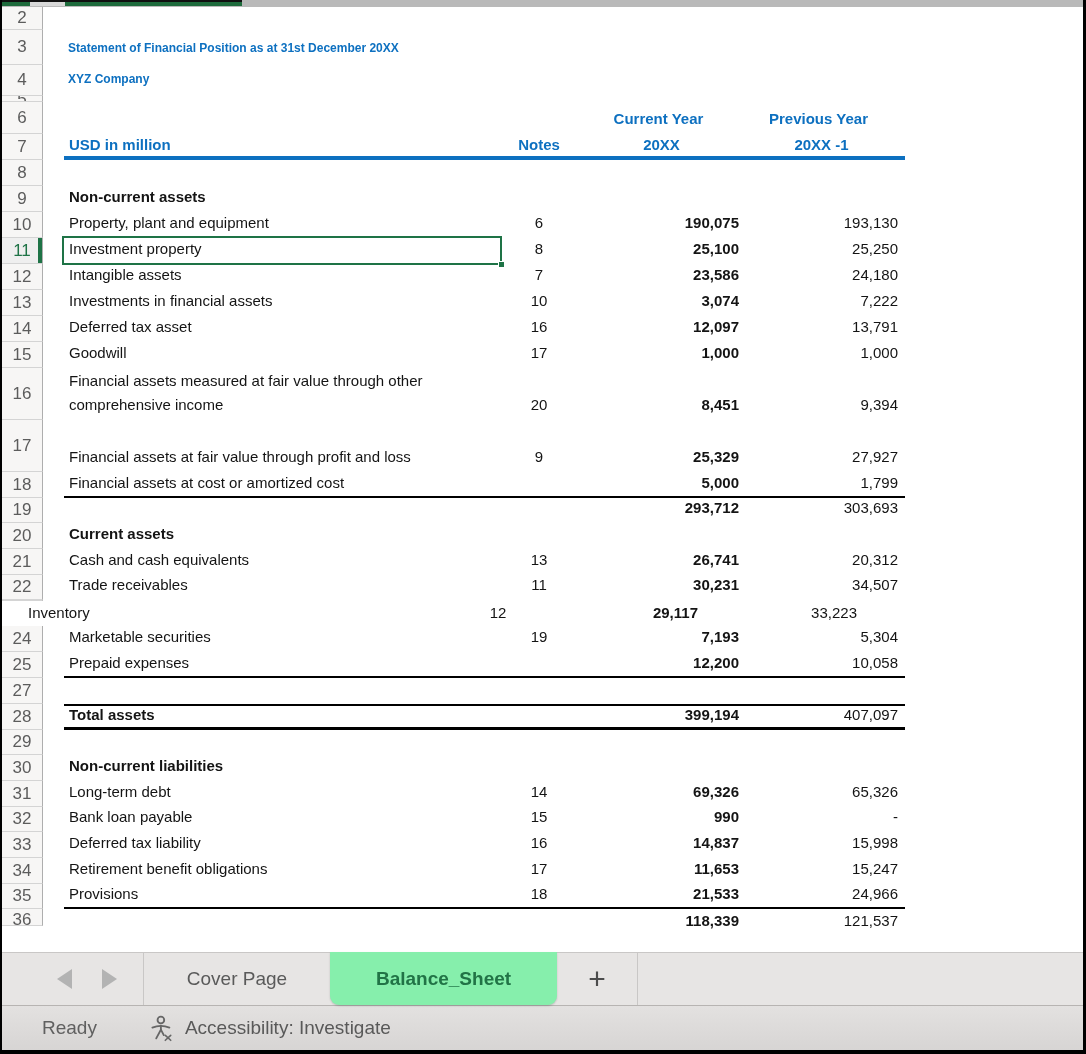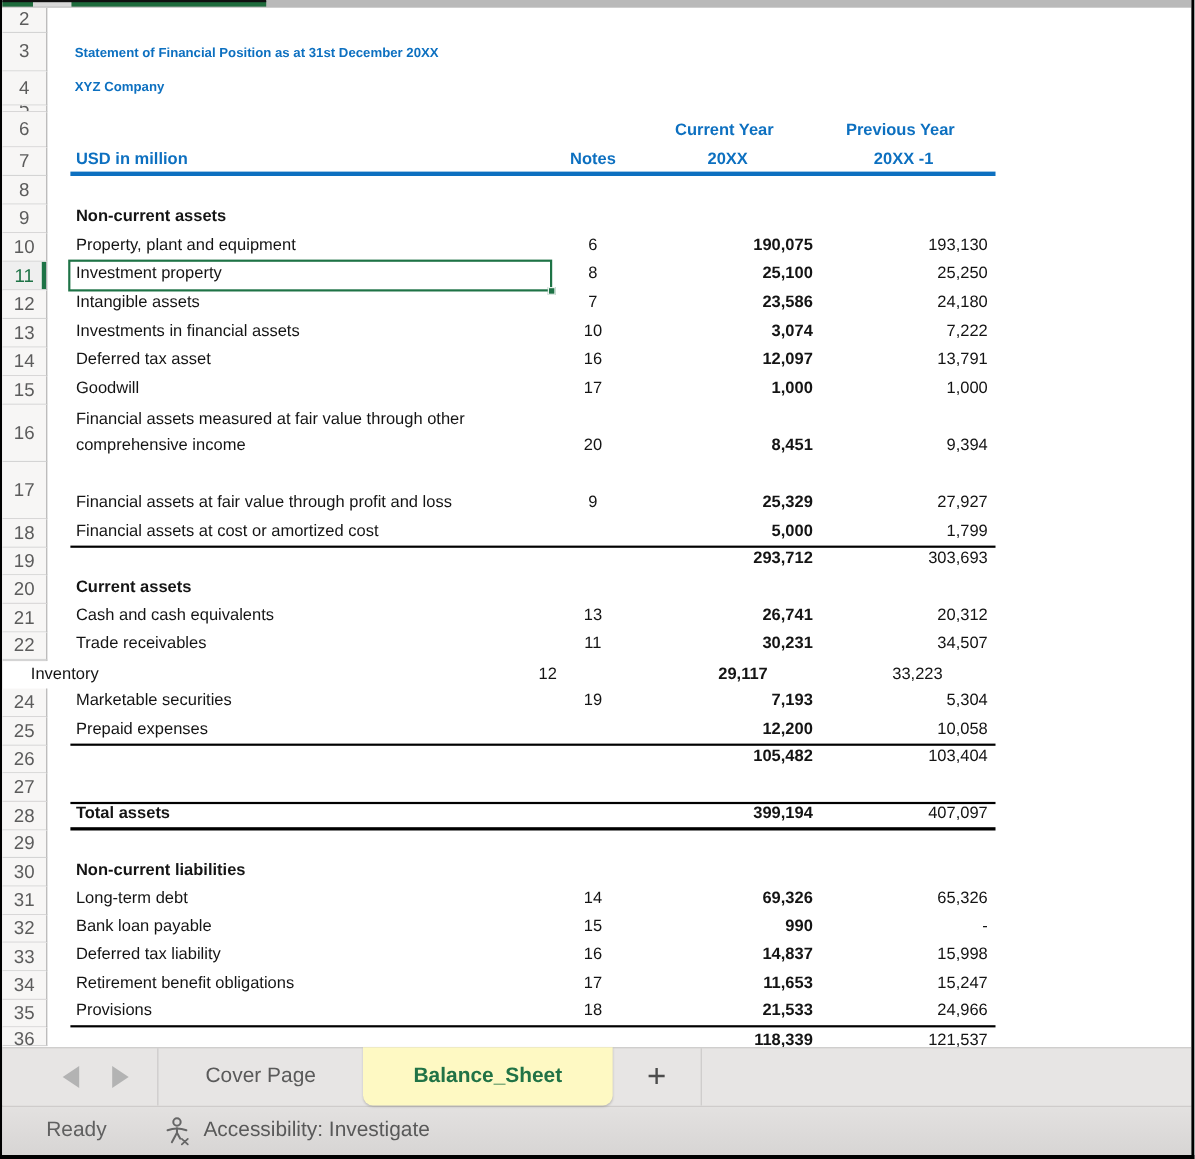--- a/index.html
+++ b/index.html
@@ -60,21 +60,21 @@
   
   .tabbar{height:53px;flex:0 0 auto;background:#e7e5e4;border-top:1px solid #c9c7c6;display:flex;align-items:stretch;position:relative;}
   .navs{display:flex;align-items:center;gap:30px;padding-left:55px;padding-right:26px;}
   .arrow{width:0;height:0;border-top:10px solid transparent;border-bottom:10px solid transparent;}
   .arrow.left{border-right:15px solid #b3b3b3;}
   .arrow.right{border-left:15px solid #b3b3b3;}
   .vdiv{width:1px;background:#c9c7c6;}
   .tab{display:flex;align-items:center;justify-content:center;font-size:19px;}
   .tab.inactive{width:186px;color:#5a5a5a;}
   .tab.active{
-    width:227px;color:#217346;font-weight:bold;background:#fef9c3;
+    width:227px;color:#217346;font-weight:bold;background:#86efac;
     border-radius:0 0 9px 9px;margin-top:-1px;box-shadow:0 1px 2px rgba(0,0,0,.18);z-index:1;
   }
   .addtab{width:80px;display:flex;align-items:center;justify-content:center;font-size:30px;color:#4c4c4c;}
 
   
   .statusbar{
     height:45px;flex:0 0 auto;background:linear-gradient(#e3e1e0,#d7d5d4);
     border-top:1px solid #b7b4b2;display:flex;align-items:center;
     padding-left:40px;font-size:19px;color:#606060;
   }
@@ -331,31 +331,20 @@
         <div class="sheet-row" style="height: 26px;">
           <div class="rnum">
             <span>25</span>
           </div>
           <div class="rcontent">
             <div class="cell c-label">Prepaid expenses</div>
             <div class="cell c-note"></div>
             <div class="cell c-cur b">12,200</div>
             <div class="cell c-prev">10,058</div>
             <div class="hline hl-thin"></div>
-          </div>
-        </div>
-        <div class="sheet-row" style="height: 25px;">
-          <div class="rnum">
-            <span>26</span>
-          </div>
-          <div class="rcontent">
-            <div class="cell c-label"></div>
-            <div class="cell c-note"></div>
-            <div class="cell c-cur b">105,482</div>
-            <div class="cell c-prev">103,404</div>
           </div>
         </div>
         <div class="sheet-row" style="height: 26px;">
           <div class="rnum">
             <span>27</span>
           </div>
           <div class="rcontent"></div>
         </div>
         <div class="sheet-row" style="height: 26px;">
           <div class="rnum">

